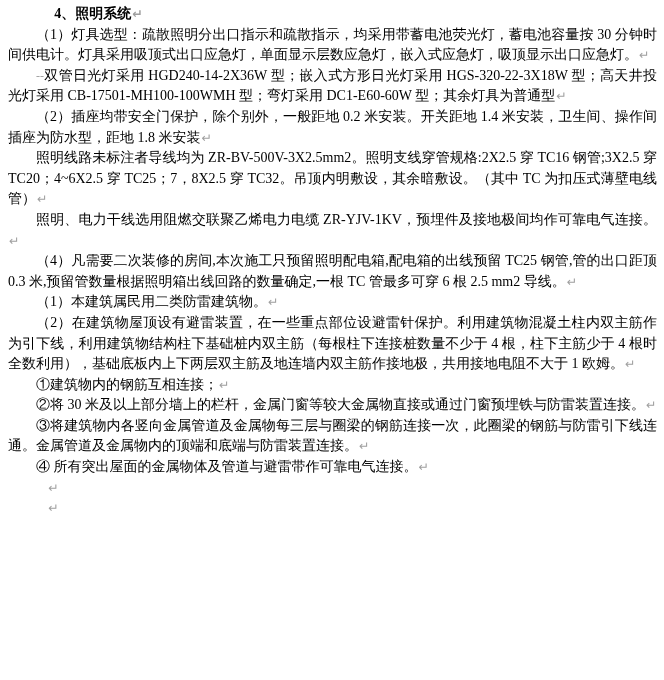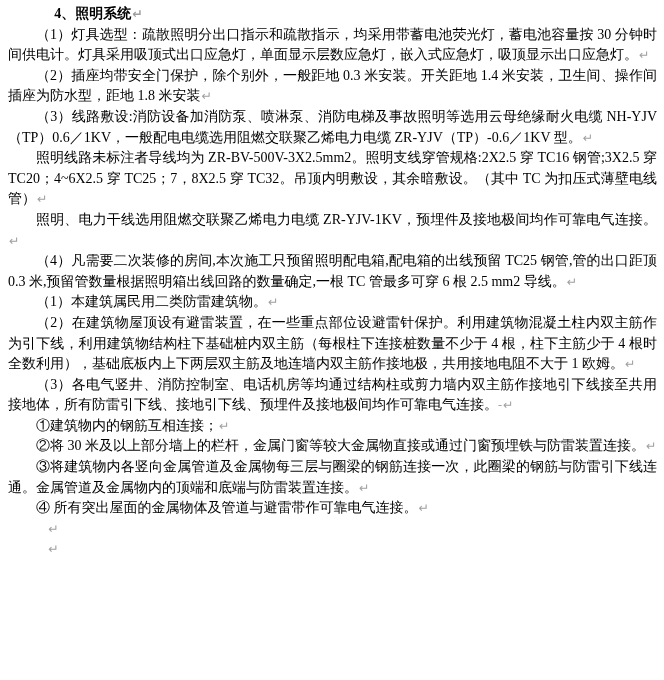--- a/index.html
+++ b/index.html
@@ -43,28 +43,27 @@
     padding-left: 1px;
   }
 </style>
 </head>
 <body>
 
 <div class="doc">
   <div>
       <p class="para heading"><span>4、照明系统</span><span class="pilcrow">↵</span></p>
       <p class="para body"><span>（1）灯具选型：疏散照明分出口指示和疏散指示，均采用带蓄电池荧光灯，蓄电池容量按 30 分钟时间供电计。灯具采用吸顶式出口应急灯，单面显示层数应急灯，嵌入式应急灯，吸顶显示出口应急灯。</span><span class="pilcrow">↵</span></p>
-      <p class="para body"><span>（2）插座均带安全门保护，除个别外，一般距地 0.3 米安装。开关距地 1.4 米安装，卫生间、操作间插座为防水型，距地 1.8 米安装</span><span class="pilcrow">↵</span></p>
-      <p class="para body"><span>（3）线路敷设:消防设备加消防泵、喷淋泵、消防电梯及事故照明等选用云母绝缘耐火电缆 NH-YJV（TP）0.6／1KV，一般配电电缆选用阻燃交联聚乙烯电力电缆 ZR-YJV（TP）-0.6／1KV 型。</span><span class="pilcrow">↵</span></p>
+      <p class="para body"><span class="fmt-mark">--</span><span>双管日光灯采用 HGD240-14-2X36W 型；嵌入式方形日光灯采用 HGS-320-22-3X18W 型；高天井投光灯采用 CB-17501-MH100-100WMH 型；弯灯采用 DC1-E60-60W 型；其余灯具为普通型</span><span class="pilcrow">↵</span></p>
+      <p class="para body"><span>（2）插座均带安全门保护，除个别外，一般距地 0.2 米安装。开关距地 1.4 米安装，卫生间、操作间插座为防水型，距地 1.8 米安装</span><span class="pilcrow">↵</span></p>
       <p class="para body"><span>照明线路未标注者导线均为 ZR-BV-500V-3X2.5mm2。照明支线穿管规格:2X2.5 穿 TC16 钢管;3X2.5 穿 TC20；4~6X2.5 穿 TC25；7，8X2.5 穿 TC32。吊顶内明敷设，其余暗敷设。（其中 TC 为扣压式薄壁电线管）</span><span class="pilcrow">↵</span></p>
       <p class="para body"><span>照明、电力干线选用阻燃交联聚乙烯电力电缆 ZR-YJV-1KV，预埋件及接地极间均作可靠电气连接。</span><span class="pilcrow">↵</span></p>
       <p class="para body"><span>（4）凡需要二次装修的房间,本次施工只预留照明配电箱,配电箱的出线预留 TC25 钢管,管的出口距顶 0.3 米,预留管数量根据照明箱出线回路的数量确定,一根 TC 管最多可穿 6 根 2.5 mm2 导线。</span><span class="pilcrow">↵</span></p>
       <p class="para body"><span>（1）本建筑属民用二类防雷建筑物。</span><span class="pilcrow">↵</span></p>
       <p class="para body"><span>（2）在建筑物屋顶设有避雷装置，在一些重点部位设避雷针保护。利用建筑物混凝土柱内双主筋作为引下线，利用建筑物结构柱下基础桩内双主筋（每根柱下连接桩数量不少于 4 根，柱下主筋少于 4 根时全数利用），基础底板内上下两层双主筋及地连墙内双主筋作接地极，共用接地电阻不大于 1 欧姆。</span><span class="pilcrow">↵</span></p>
-      <p class="para body"><span>（3）各电气竖井、消防控制室、电话机房等均通过结构柱或剪力墙内双主筋作接地引下线接至共用接地体，所有防雷引下线、接地引下线、预埋件及接地极间均作可靠电气连接。</span><span class="fmt-mark">-</span><span class="pilcrow">↵</span></p>
       <p class="para body"><span>①建筑物内的钢筋互相连接；</span><span class="pilcrow">↵</span></p>
       <p class="para body"><span>②将 30 米及以上部分墙上的栏杆，金属门窗等较大金属物直接或通过门窗预埋铁与防雷装置连接。</span><span class="pilcrow">↵</span></p>
       <p class="para body"><span>③将建筑物内各竖向金属管道及金属物每三层与圈梁的钢筋连接一次，此圈梁的钢筋与防雷引下线连通。金属管道及金属物内的顶端和底端与防雷装置连接。</span><span class="pilcrow">↵</span></p>
       <p class="para body"><span>④ 所有突出屋面的金属物体及管道与避雷带作可靠电气连接。</span><span class="pilcrow">↵</span></p>
       <p class="para empty"><span class="pilcrow">↵</span></p>
       <p class="para empty"><span class="pilcrow">↵</span></p>
     </div>
 </div>
 
 </body></html>

